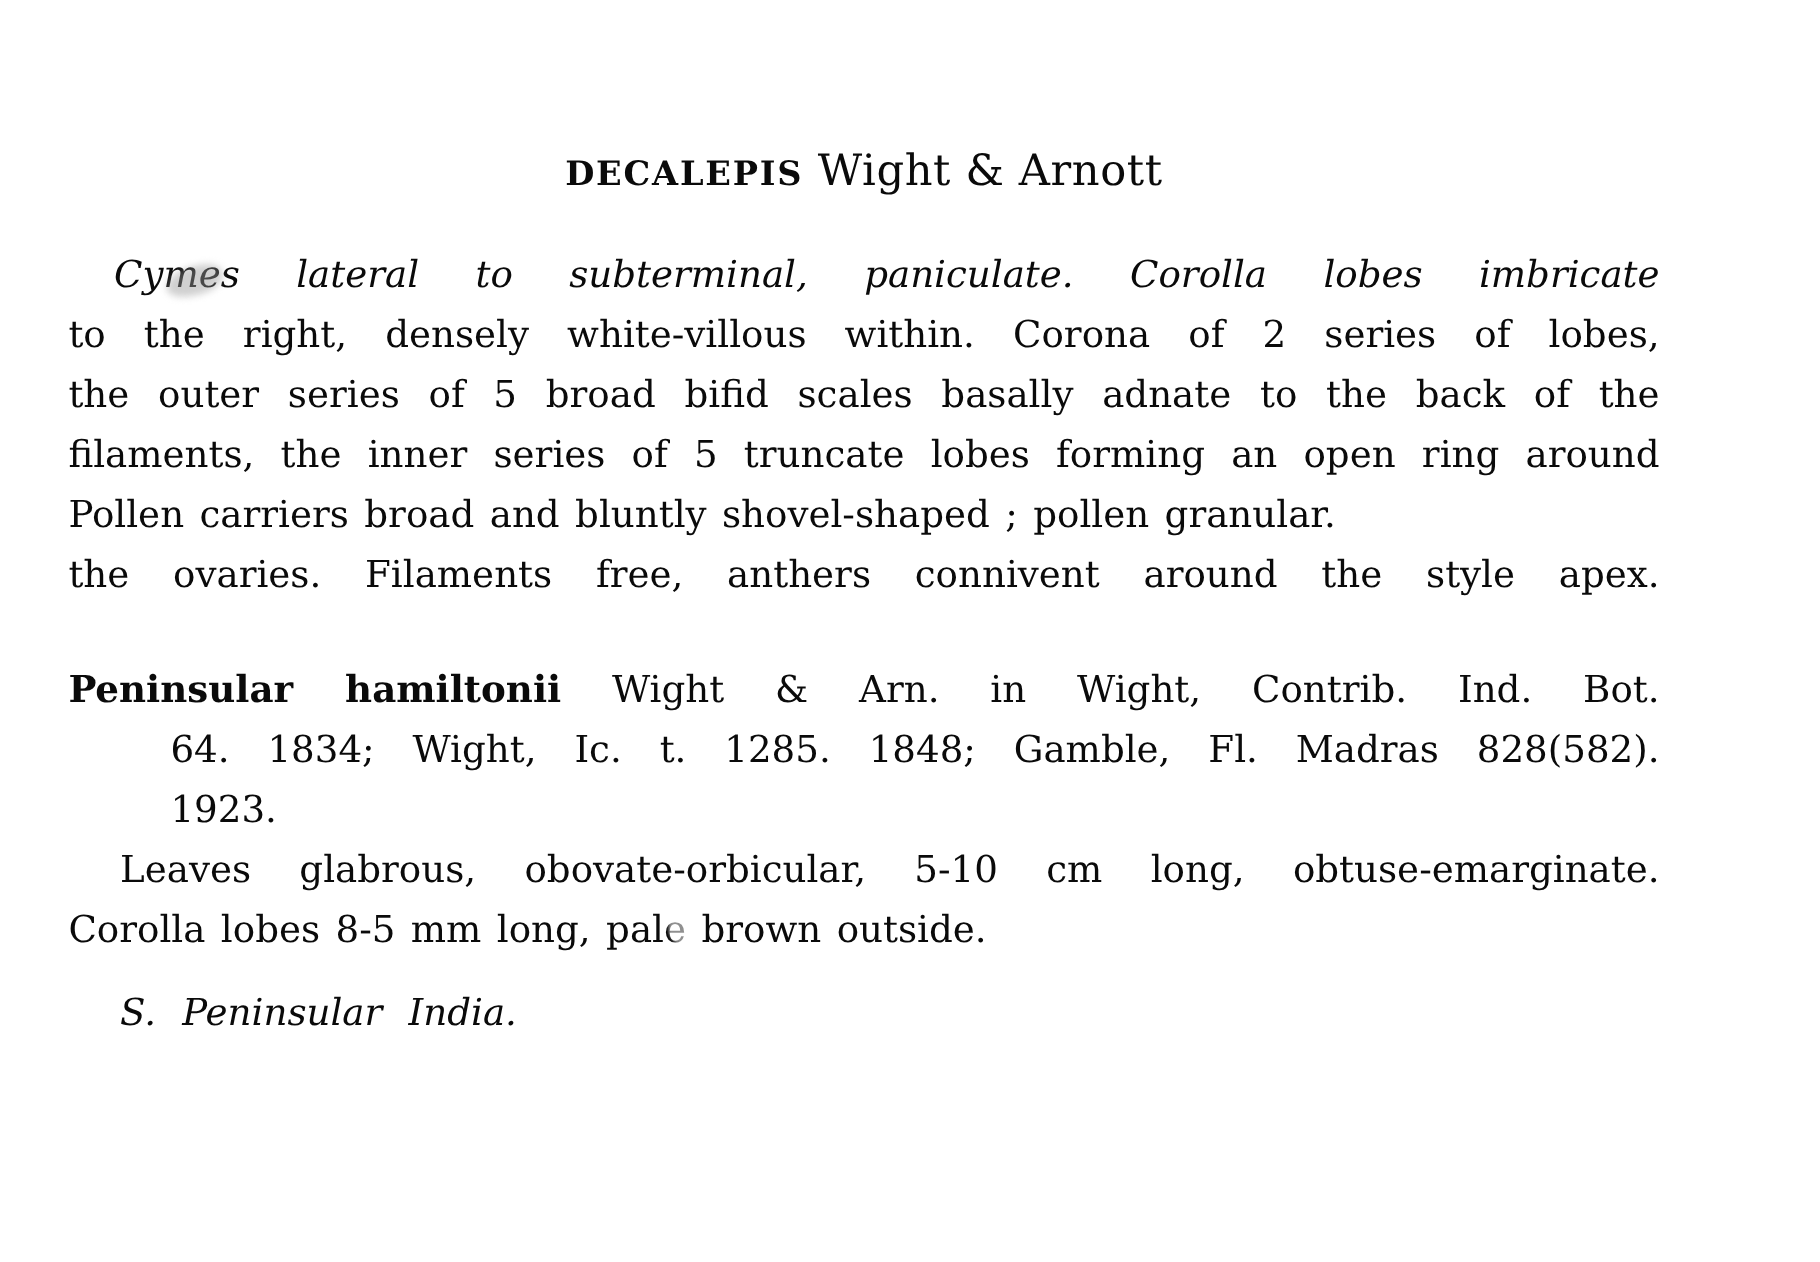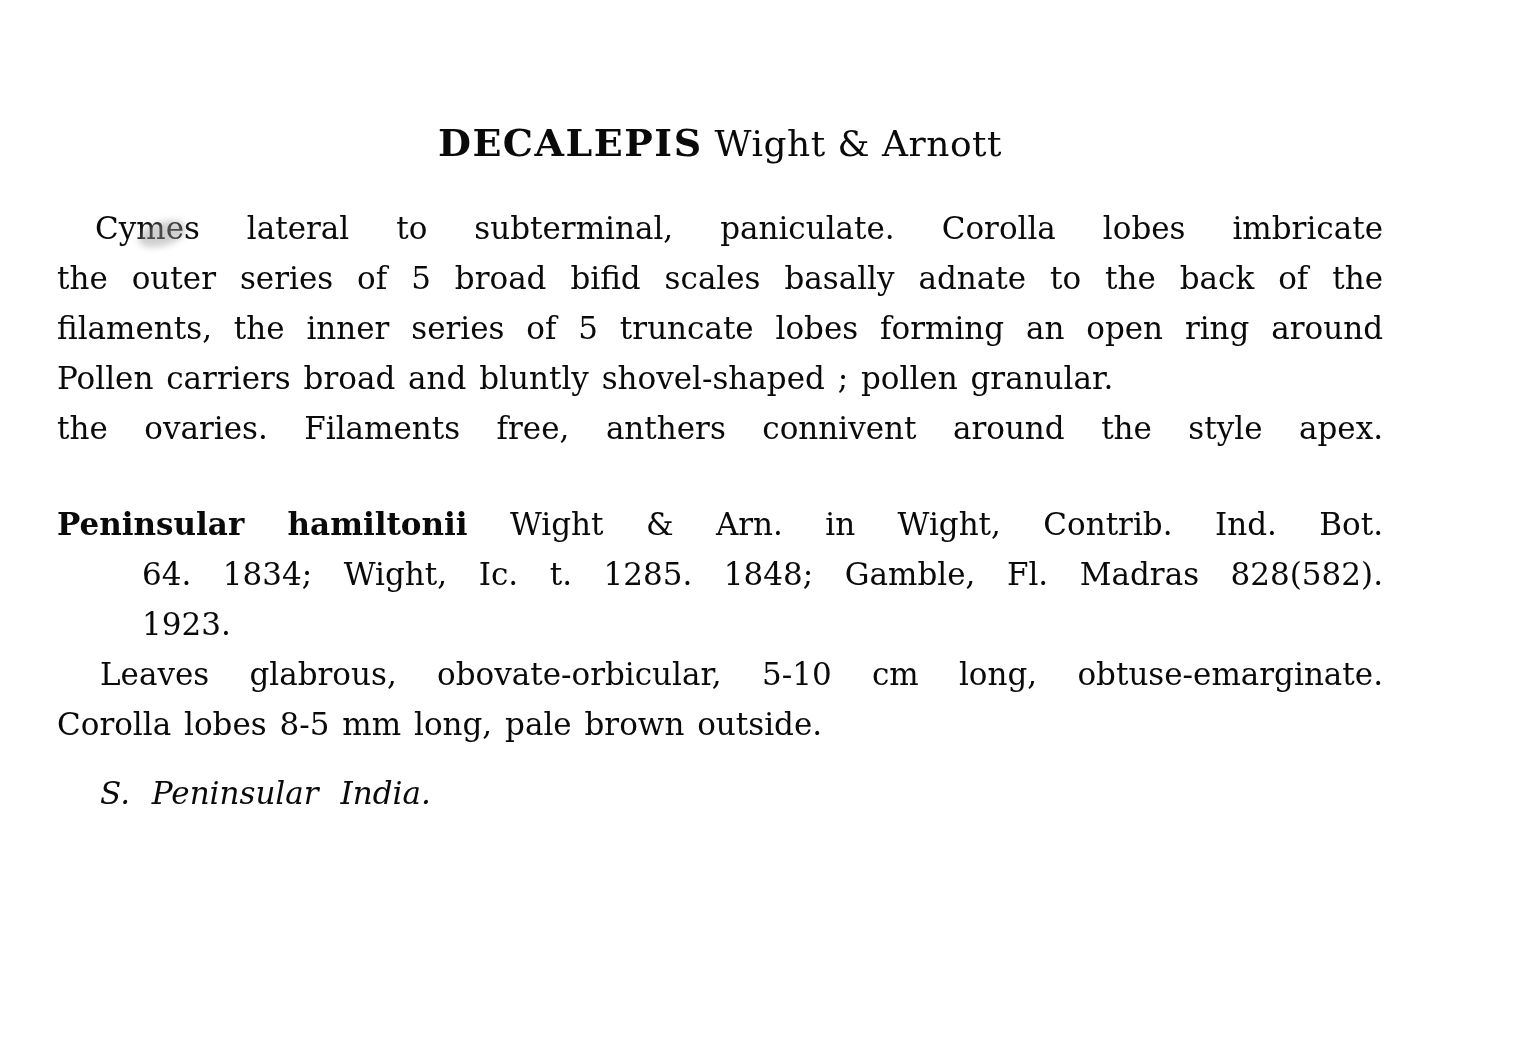--- a/index.html
+++ b/index.html
@@ -21,32 +21,32 @@
   }
   .title {
     margin: 118px 0 34px 0;
     text-align: center;
     font-size: 36px;
     font-weight: normal;
     line-height: 50px;
     letter-spacing: 0.5px;
     white-space: nowrap;
   }
-  .title .b { font-size: 38px; letter-spacing: 1.5px; }
+  .title .b { font-size: 28px; letter-spacing: 1.5px; }
   .b { font-weight: bold; }
   .line {
     font-size: 31px;
     line-height: 50px;
     word-spacing: 3px;
   }
   .j {
     text-align: justify;
     text-align-last: justify;
   }
-  .indent1 { padding-left: 38px; }
+  .indent1 { padding-left: 38px; font-style: italic; }
   .indent2 { padding-left: 43px; }
   .hang { padding-left: 85px; }
   .species { margin-top: 46px; }
   .italic { font-style: italic; word-spacing: 12px; margin-top: 19px; }
   .smudge {
     position: absolute;
     left: 138px;
     top: 222px;
     width: 48px;
     height: 24px;
@@ -71,20 +71,21 @@
 </head>
 <body>
 
 <div class="page">
   <div class="column">
 
     <h1 class="title"><span class="b">DECALEPIS</span><span> Wight &amp; Arnott</span></h1>
 
     <div class="para">
       <div class="line j indent1">Cymes lateral to subterminal, paniculate. Corolla lobes imbricate</div>
+      <div class="line j">to the right, densely white-villous within. Corona of 2 series of lobes,</div>
       <div class="line j">the outer series of 5 broad bifid scales basally adnate to the back of the</div>
       <div class="line j">filaments, the inner series of 5 truncate lobes forming an open ring around</div>
       <div class="line">Pollen carriers broad and bluntly shovel-shaped ; pollen granular.</div>
       <div class="line j">the ovaries. Filaments free, anthers connivent around the style apex.</div>
     </div>
 
     <div class="para species">
       <div class="line j"><span class="b">Peninsular hamiltonii</span> <span>Wight &amp; Arn. in Wight, Contrib. Ind. Bot.</span></div>
       <div class="line j hang">64. 1834; Wight, Ic. t. 1285. 1848; Gamble, Fl. Madras 828(582).</div>
       <div class="line hang">1923.</div>

